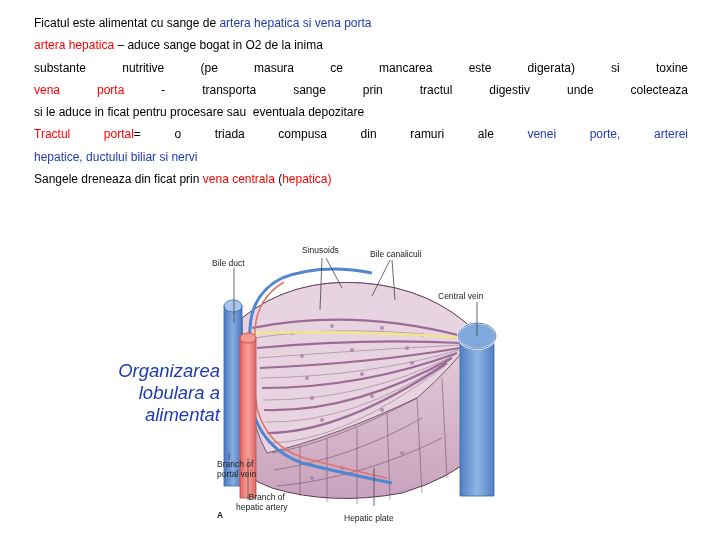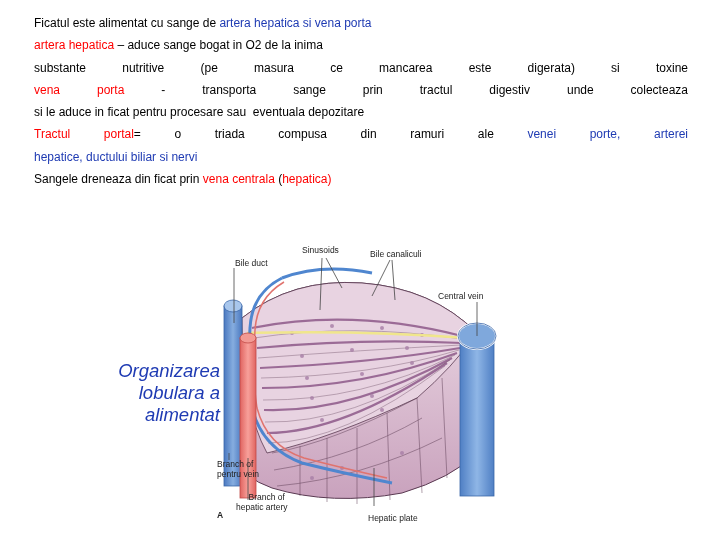--- a/index.html
+++ b/index.html
@@ -144,21 +144,21 @@
         <path d="M114 20 L130 50"></path>
       <path d="M178 22 L160 58"></path>
         <path d="M180 22 L183 62"></path>
       <path d="M265 64 L265 98"></path>
       <path d="M17 215 L17 222"></path>
       <path d="M36 220 L36 262"></path>
       <path d="M162 230 L162 268"></path>
     </g>
   </svg>
 
-  <span class="lbl" style="left:23px; top:20px;">Bile duct</span>
+  <span class="lbl" style="left:0; top:20px;">Bile duct</span>
   <span class="lbl" style="left:90px; top:7px;">Sinusoids</span>
   <span class="lbl" style="left:158px; top:11px;">Bile canaliculi</span>
   <span class="lbl" style="left:226px; top:53px;">Central vein</span>
-  <span class="lbl" style="left:5px; top:221px;"><span>Branch of</span><br><span>pentru vein</span></span>
+  <span class="lbl" style="left:5px; top:221px;"><span>Branch of</span><br><span>portal vein</span></span>
   <span class="lbl" style="left:24px; top:254px; text-align:center;"><span style="padding-left:10px">Branch of</span><br><span>hepatic artery</span></span>
   <span class="lbl" style="left:5px; top:272px; font-weight:bold;">A</span>
-  <span class="lbl" style="left:132px; top:275px;margin-left:24px;">Hepatic plate</span>
+  <span class="lbl" style="left:132px; top:275px;">Hepatic plate</span>
 </div>
 
 </body></html>

